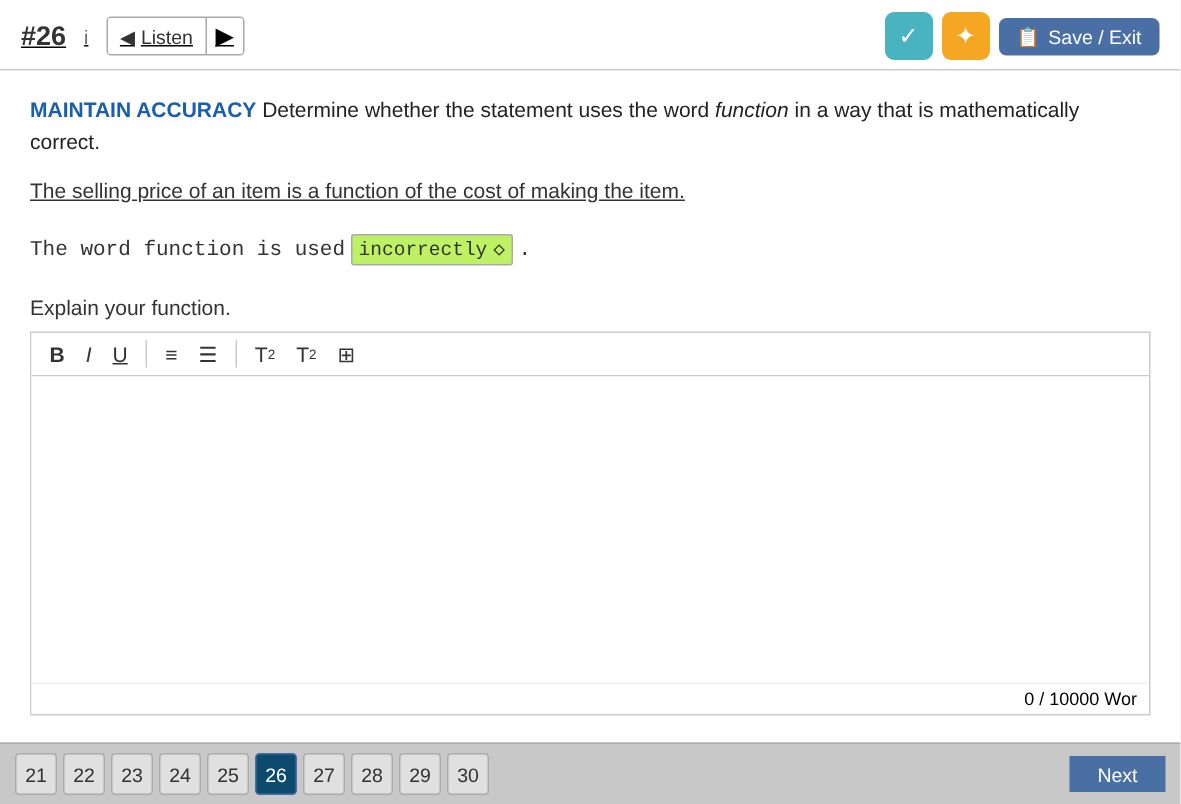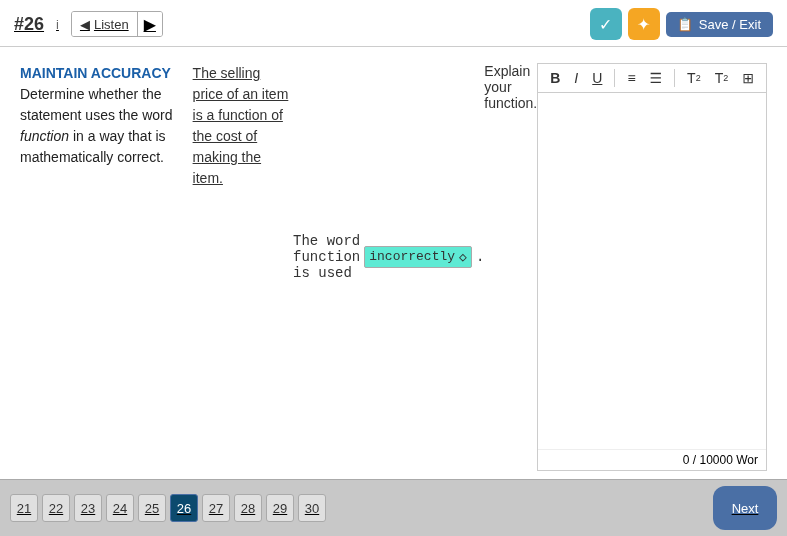--- a/index.html
+++ b/index.html
@@ -115,24 +115,24 @@
       padding: 5px 12px;
       font-size: 13px;
       cursor: pointer;
       display: flex;
       align-items: center;
       gap: 5px;
     }
 
     
     .content-area {
-      padding: 16px 20px 8px 20px;
-      flex: 1;
-      display: flex;
-      flex-direction: row;
+      padding: 16px 20px 18px 20px;
+      flex: 1;
+      display: flex;
+      flex-direction: column;
     }
 
     .instruction-line {
       font-size: 14px;
       color: #222;
       margin-bottom: 12px;
       line-height: 1.5;
     }
 
     .instruction-label {
@@ -157,24 +157,24 @@
       align-items: center;
       gap: 4px;
       font-family: Liberation Mono, monospace;
     }
 
     .dropdown-select {
       border: 1px solid #aaa;
       border-radius: 2px;
       padding: 2px 4px;
       font-size: 13px;
-      background: #5eead4;
+      background: #bef264;
       cursor: pointer;
       display: inline-flex;
-      align-items: flex-start;
+      align-items: flex-end;
       gap: 4px;
     }
 
     .explain-label {
       font-size: 14px;
       color: #333;
       margin-bottom: 8px;
     }
 
     
@@ -240,21 +240,20 @@
 
     
     .bottom-nav {
       display: flex;
       align-items: center;
       background: #c8c8c8;
       padding: 6px 10px;
       gap: 4px;
       justify-content: flex-end;
       border-top: 1px solid #aaa;
-      text-decoration: underline;
     }
 
     .nav-page-btn {
       min-width: 28px;
       height: 28px;
       display: flex;
       align-items: center;
       justify-content: center;
       background: #e0e0e0;
       border: 1px solid #aaa;
@@ -265,25 +264,25 @@
     }
 
     .nav-page-btn.active {
       background: #0c4a6e;
       color: #fff;
       border-color: #4a6fa5;
     }
 
     .nav-next-btn {
       min-width: 64px;
-      height: 44px;
+      height: 24px;
       background: #4a6fa5;
       color: #fff;
       border: none;
-      border-radius: 12px;
+      border-radius: 0;
       font-size: 13px;
       cursor: pointer;
       padding: 0 12px;
     }
 
     .nav-spacer {
       flex: 1;
     }
   </style>
 </head>

